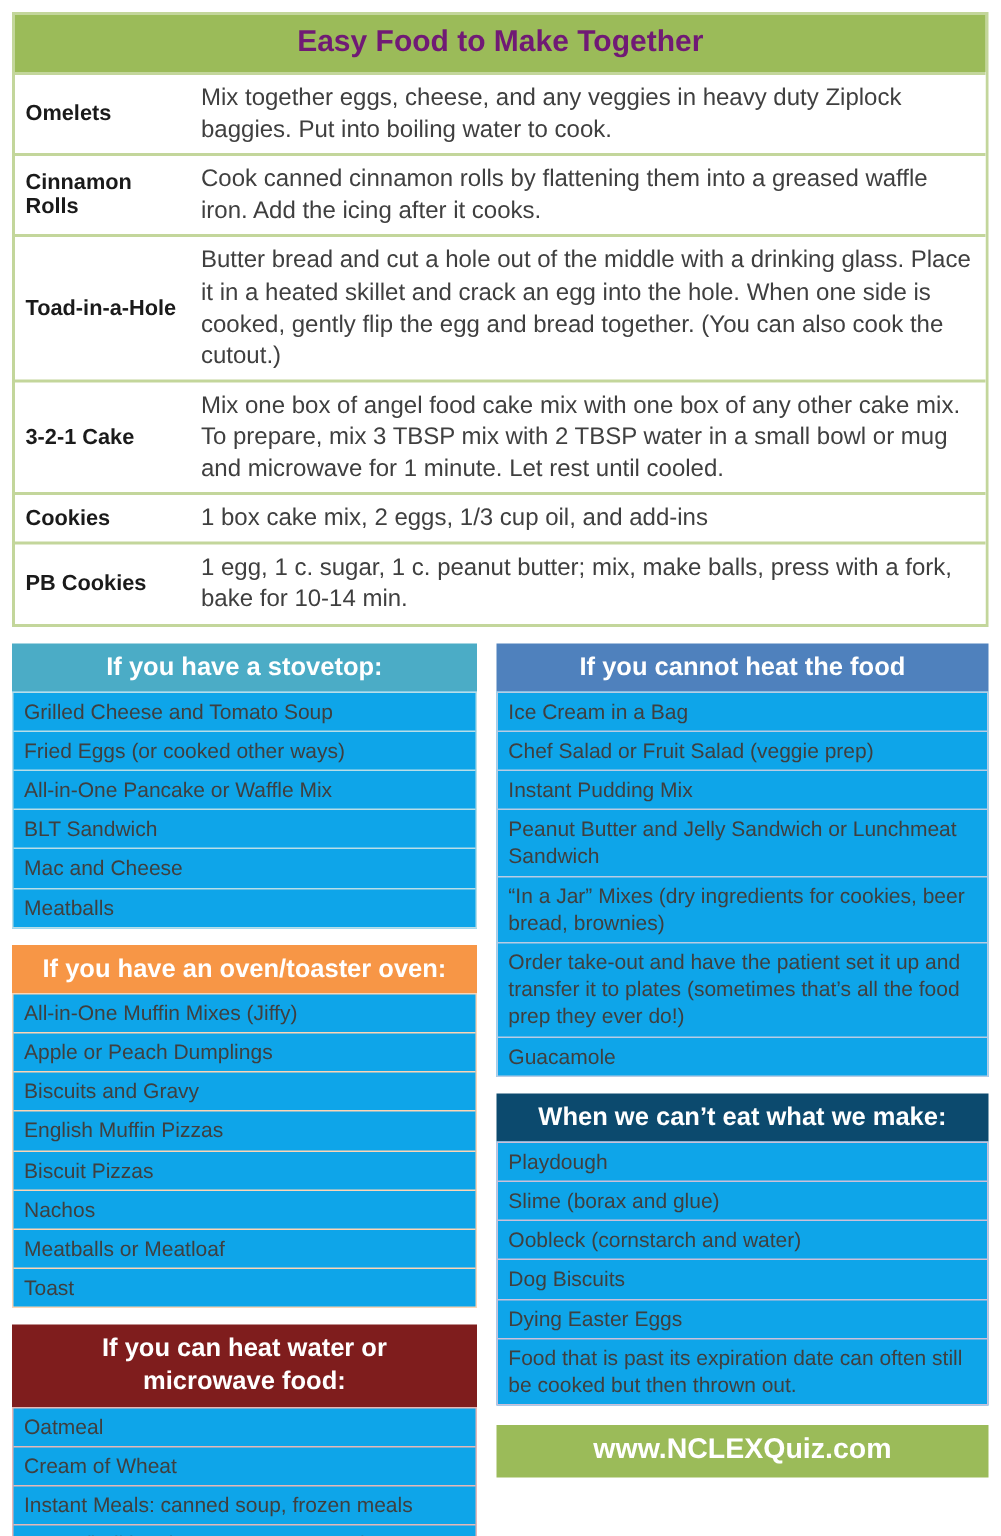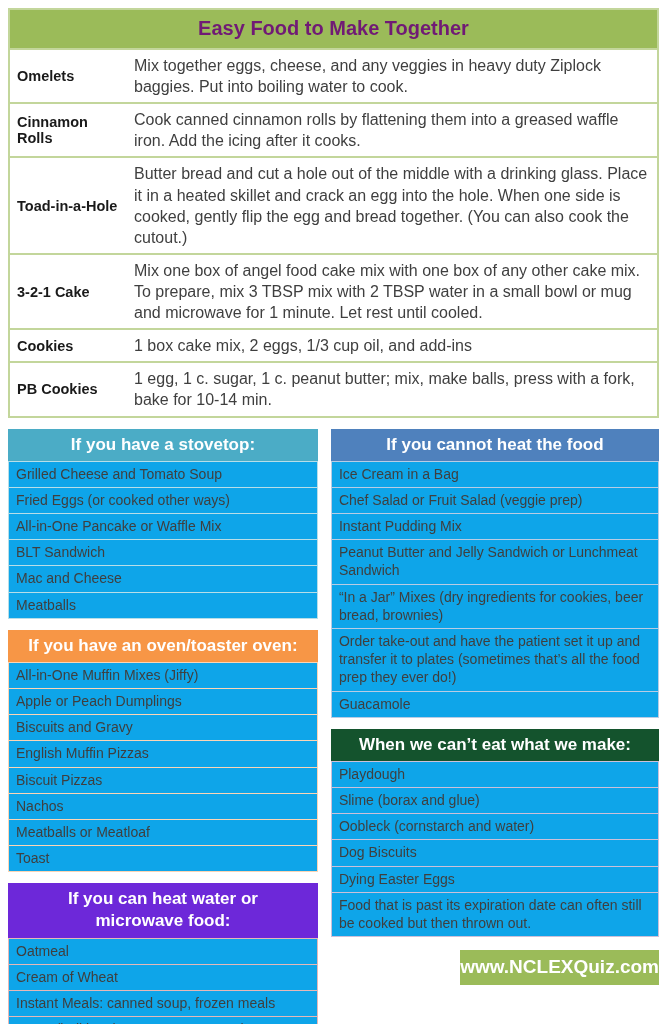--- a/index.html
+++ b/index.html
@@ -28,44 +28,44 @@
   }
   .tdesc {
     flex: 1; font-size: 16px; line-height: 1.32;
     padding: 5px 8px 5px 4px;
   }
 
   
   .columns { display: flex; gap: 13px; margin-top: 11px; align-items: flex-start; }
   .col { display: flex; flex-direction: column; }
   .col-left  { width: 323px; }
-  .col-right { width: 342px; align-items: flex-end; }
+  .col-right { width: 342px; }
 
   .panel { margin-bottom: 11px; }
   .panel-header {
     color: #ffffff; font-weight: bold; font-size: 17px; line-height: 1.3;
     text-align: center; padding: 5px 4px;
   }
   .panel-list { border: 1px solid var(--bc); background: #0ea5e9; }
   .item {
     font-size: 14px; line-height: 1.3;
     padding: 3px 7px 4px 7px;
   }
   .item + .item { border-top: 1px solid var(--bc); }
 
   .sec-stovetop  { --bc: #b7dee8; }
   .sec-stovetop  .panel-header { background: #4bacc6; }
   .sec-oven      { --bc: #fbd5b5; }
   .sec-oven      .panel-header { background: #f79646; }
   .sec-water     { --bc: #e5b8b7; }
-  .sec-water     .panel-header { background: #6d28d9; padding-left: 40px; padding-right: 40px; }
+  .sec-water     .panel-header { background: #7f1d1d; padding-left: 40px; padding-right: 40px; }
   .sec-noheat    { --bc: #b8cce4; }
   .sec-noheat    .panel-header { background: #4f81bd; }
   .sec-cannoteat { --bc: #ccc0d9; }
-  .sec-cannoteat .panel-header { background: #14532d; }
+  .sec-cannoteat .panel-header { background: #0c4a6e; }
 
   .footer-bar {
     background: #9bbb59; color: #ffffff;
     font-weight: bold; font-size: 19px; text-align: center;
     padding: 6px 0 7px 0; margin-top: 2px;
     cursor: pointer;
   }
 </style>
 </head>
 <body>

